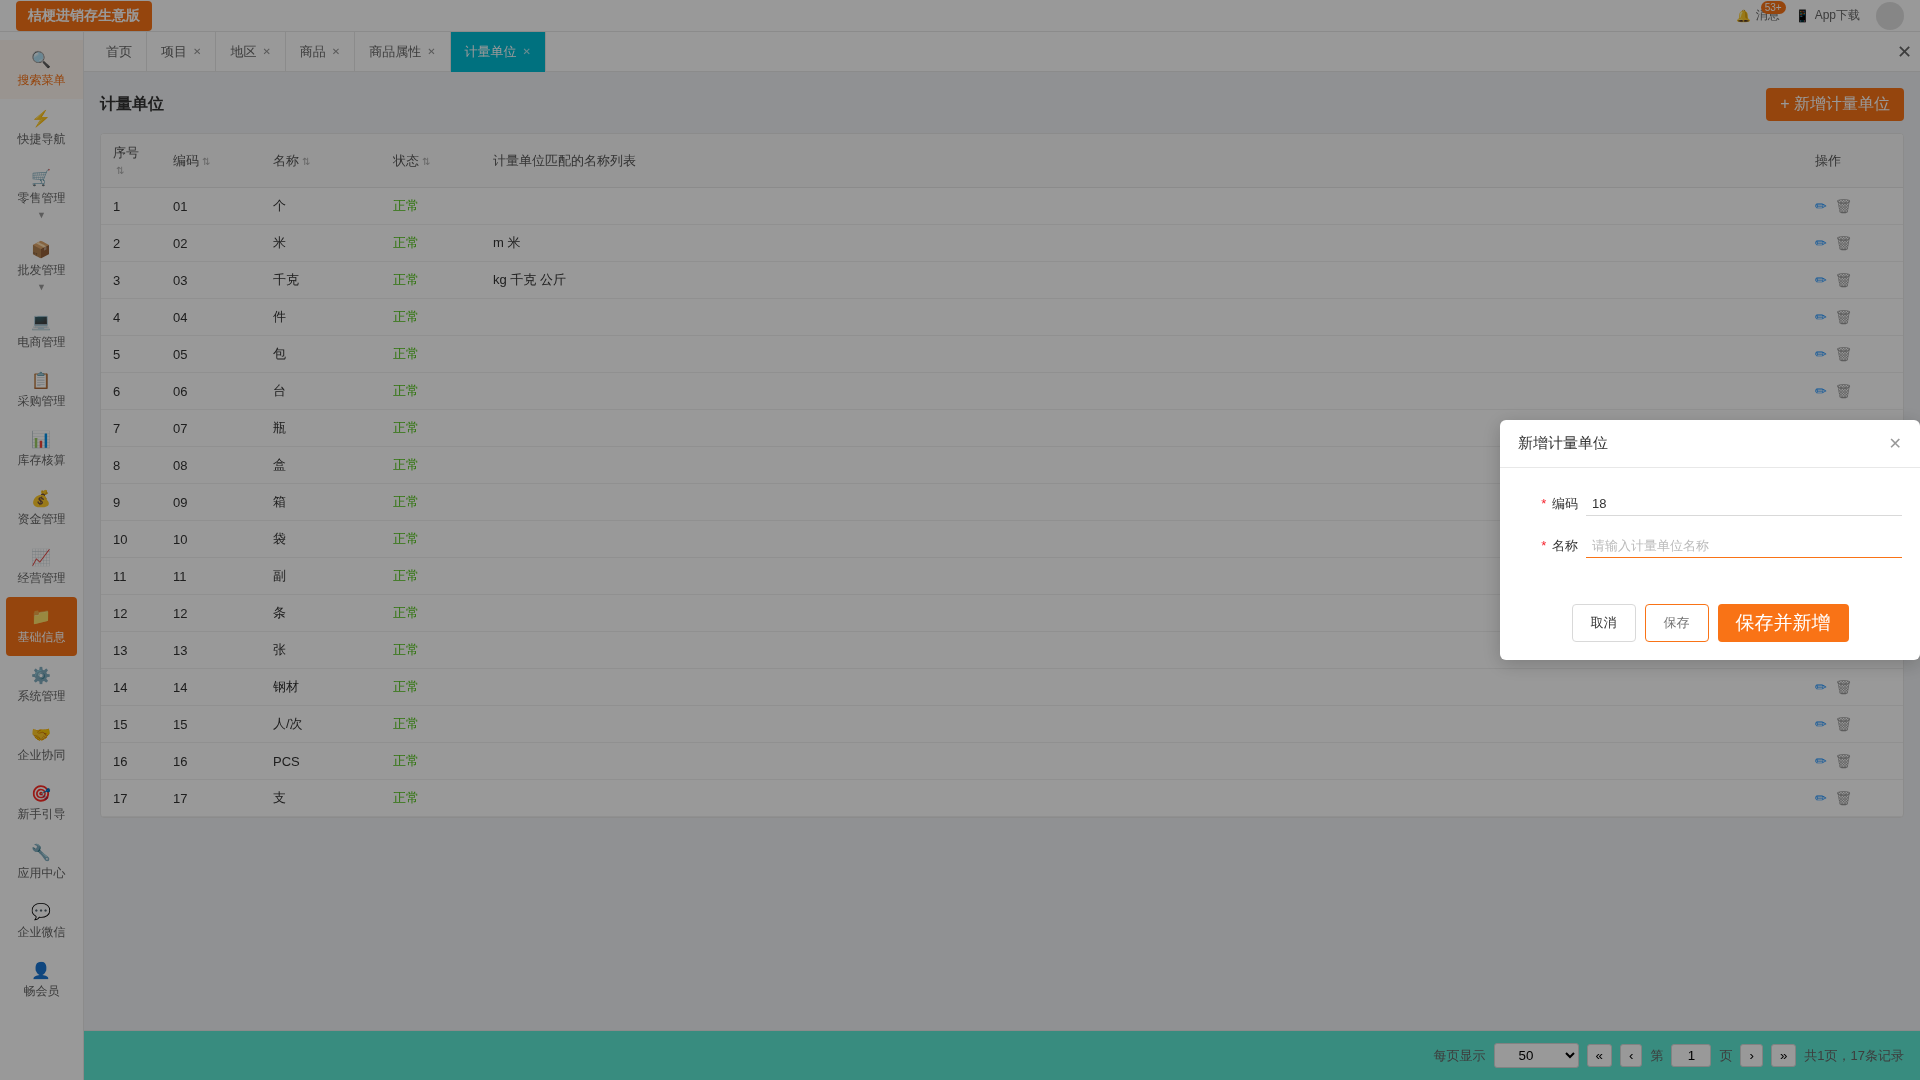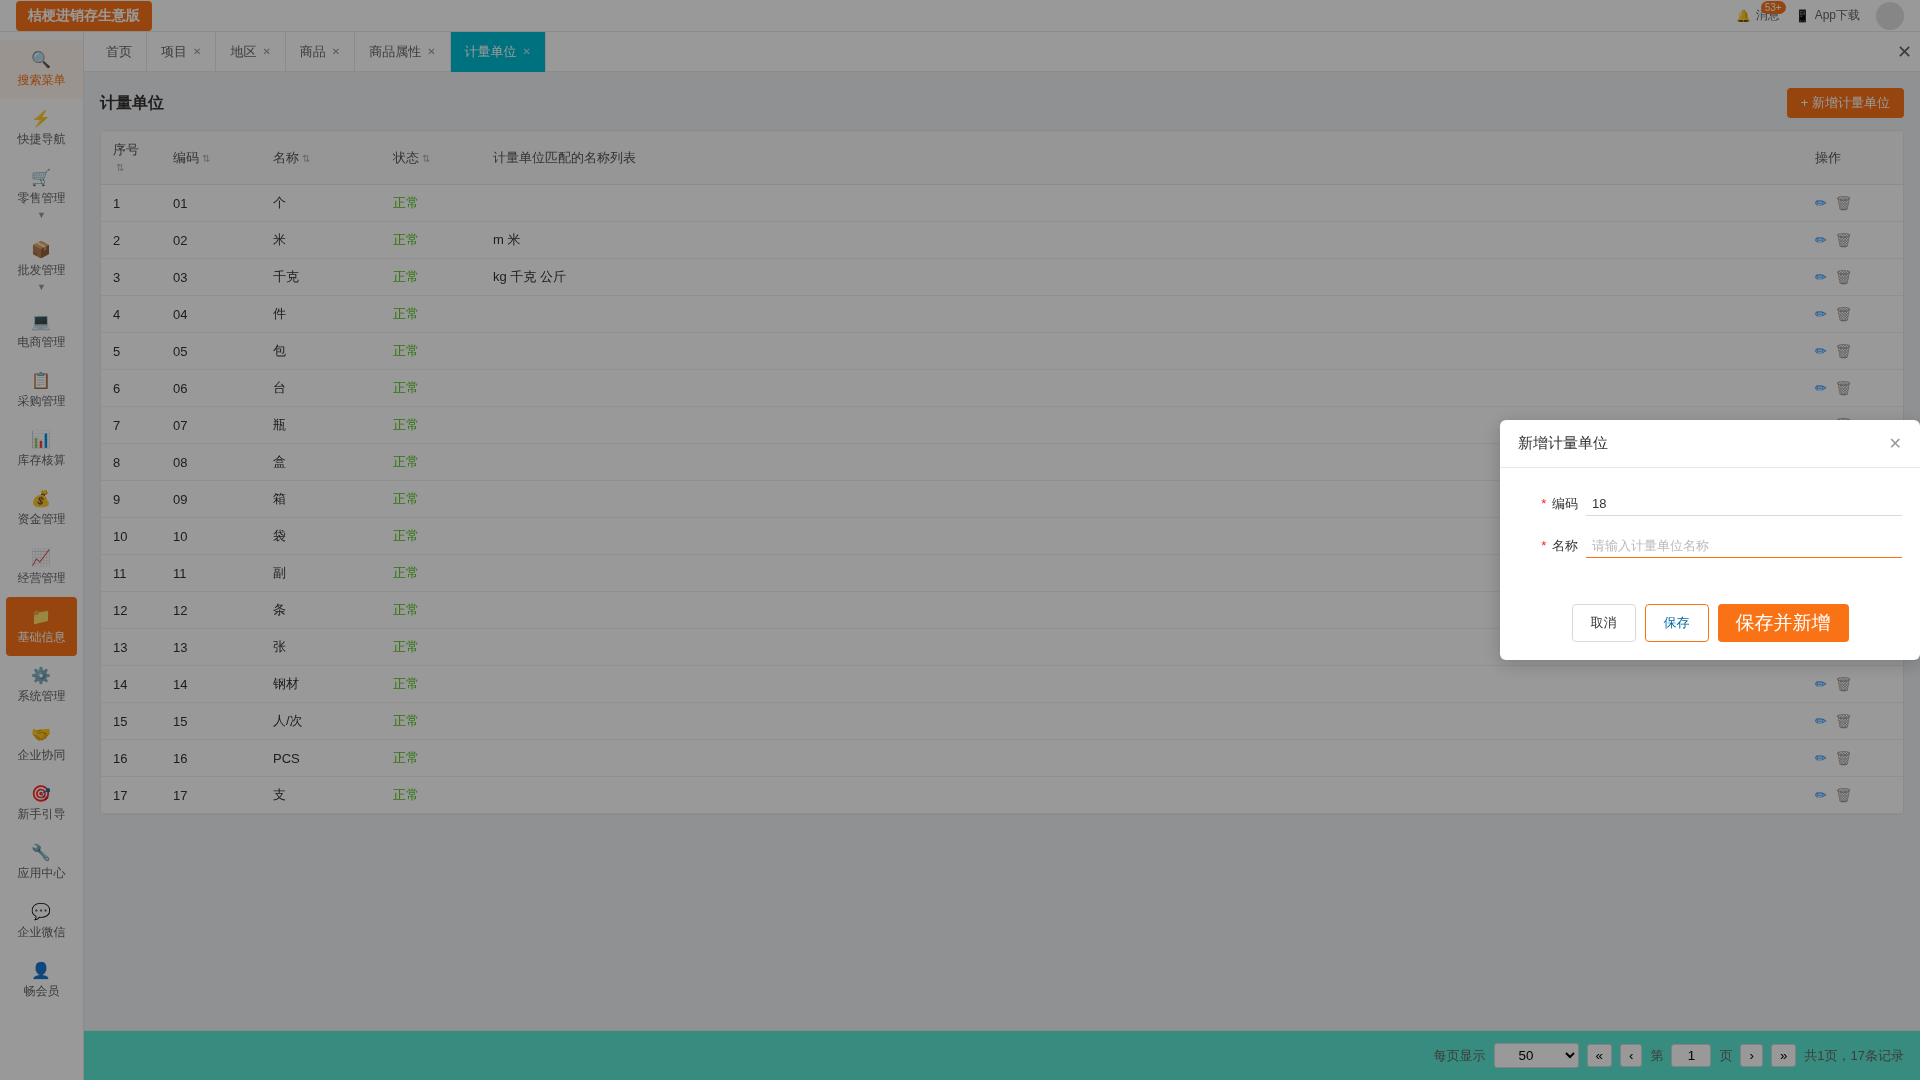--- a/index.html
+++ b/index.html
@@ -32,21 +32,21 @@
     .tabs-bar { background: #fff; display: flex; align-items: center; border-bottom: 1px solid #e8e8e8; padding: 0 8px; height: 40px; text-align: center; }
     .tab-item { display: flex; align-items: center; padding: 0 14px; height: 40px; cursor: pointer; color: #666; font-size: 13px; gap: 6px; border-right: 1px solid #e8e8e8; }
     .tab-item.active { background: #00bcd4; color: #fff; }
     .tab-close { font-size: 10px; color: inherit; opacity: 0.7; }
     .tabs-close-all { margin-left: auto; color: #666; cursor: pointer; font-size: 18px; }
 
     
     .page-content { flex: 1; padding: 16px; overflow-y: auto; background: #f0f2f5; }
     .page-title-row { display: flex; justify-content: space-between; align-items: center; margin-bottom: 12px; }
     .page-title { font-size: 16px; font-weight: bold; color: #333; }
-    .add-btn { background: #f97316; color: #fff; border: none; padding: 6px 14px; border-radius: 4px; cursor: pointer; font-size: 13px; }
+    .add-btn { background: #f97316; color: #fff; border: none; padding: 6px 14px; border-radius: 4px; cursor: pointer; font-size: 16px; }
 
     
     .data-table { width: 100%; background: #fff; border-radius: 4px; overflow: hidden; border: 1px solid #e8e8e8; }
     .data-table table { width: 100%; border-collapse: collapse; }
     .data-table th { background: #fafafa; padding: 10px 12px; text-align: left; font-weight: 500; color: #555; border-bottom: 1px solid #e8e8e8; font-size: 13px; }
     .data-table td { padding: 9px 12px; border-bottom: 1px solid #f0f0f0; color: #333; font-size: 13px; }
     .status-normal { color: #52c41a; }
     .action-icons { display: flex; gap: 8px; }
     .action-icon { color: #1890ff; cursor: pointer; font-size: 14px; }
     .action-icon.delete { color: #999; }
@@ -66,21 +66,21 @@
     .modal-close { cursor: pointer; color: #999; font-size: 16px; }
     .modal-body { padding: 24px 18px 16px; }
     .form-row { display: flex; align-items: center; margin-bottom: 18px; }
     .form-label { width: 60px; text-align: right; color: #333; font-size: 13px; margin-right: 8px; }
     .required-star { color: #f5222d; margin-right: 2px; }
     .form-input { flex: 1; border: none; border-bottom: 1px solid #d9d9d9; padding: 4px 6px; font-size: 13px; outline: none; color: #333; }
     .form-input::placeholder { color: #bbb; }
     .form-input.active-input { border-bottom-color: #f97316; }
     .modal-footer { display: flex; justify-content: center; gap: 9px; padding: 12px 18px 18px; }
     .btn-cancel { border: 1px solid #d9d9d9; background: #fff; padding: 6px 18px; border-radius: 4px; cursor: pointer; font-size: 13px; color: #333; }
-    .btn-save { border: 1px solid #f97316; background: #fff; color: #0369a1; padding: 6px 18px; border-radius: 4px; cursor: pointer; font-size: 13px; }
+    .btn-save { border: 1px solid #f97316; background: #fff; color: #737373; padding: 6px 18px; border-radius: 4px; cursor: pointer; font-size: 13px; }
     .btn-save-new { background: #f97316; color: #fff; border: none; padding: 6px 18px; border-radius: 4px; cursor: pointer; font-size: 19px; }
 
     .col-seq { width: 60px; }
     .col-code { width: 100px; }
     .col-name { width: 120px; }
     .col-status { width: 100px; }
     .col-match { }
     .col-action { width: 100px; text-align: center; }
   </style>
 </head>

